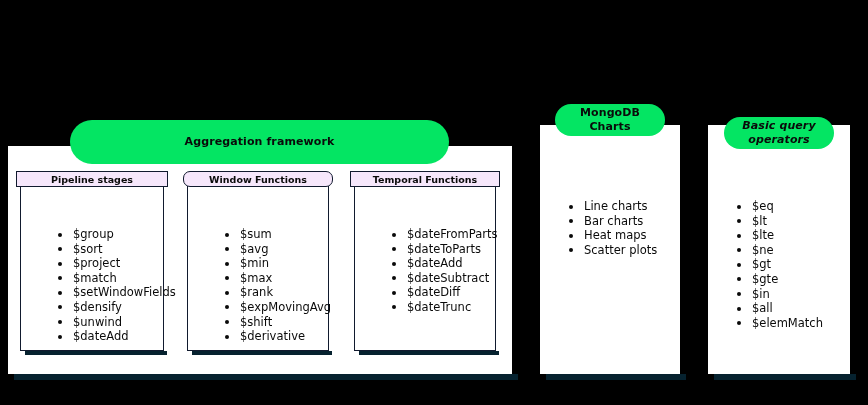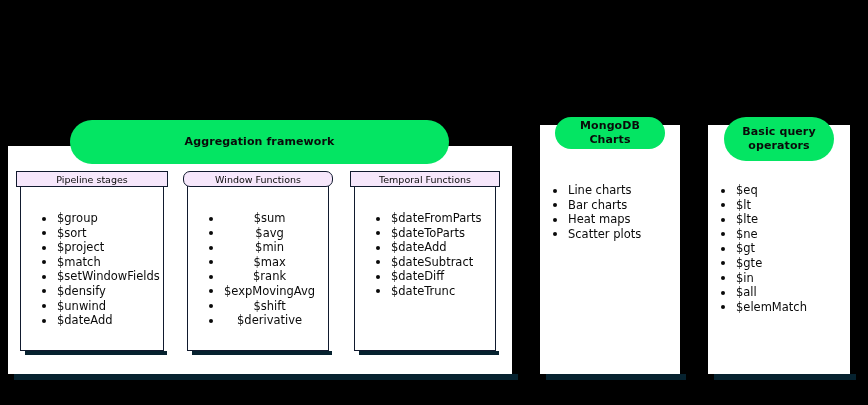--- a/index.html
+++ b/index.html
@@ -68,30 +68,31 @@
     justify-content: center;
     text-align: center;
     line-height: 1.25;
     z-index: 6;
   }
   #pill-aggregation {
     left: 70px; top: 120px;
     width: 379px; height: 44px;
   }
   #pill-charts {
-    left: 555px; top: 117px;
+    left: 555px; top: 104px;
     width: 110px; height: 32px;
     padding: 0 4px;
     box-sizing: border-box;
   }
   #pill-operators {
     left: 724px; top: 117px;
-    width: 110px; height: 44px;
+    width: 110px; height: 32px;
     padding: 0 4px;
     box-sizing: border-box;
+    font-style: italic;
   }
   .pill-text { display: block; }
 
   
   .card {
     position: absolute;
     background: #ffffff;
     border: 1.4px solid #111a2e;
     box-sizing: border-box;
   }
@@ -113,32 +114,32 @@
     position: absolute;
     background: #f6e7fb;
     border: 1.4px solid #111a2e;
     box-sizing: border-box;
     height: 16px;
     display: flex;
     align-items: center;
     justify-content: center;
     color: #0a0a0a;
     font-size: 9.5px;
-    font-weight: 400;
+    font-weight: 700;
     z-index: 4;
     white-space: nowrap;
   }
   #header-pipeline { left: 16px;  top: 171px; width: 152px; }
   #header-window   { left: 183px; top: 171px; width: 150px; border-radius: 7px; }
   #header-temporal { left: 350px; top: 171px; width: 150px; }
 
   
   ul.items {
     position: absolute;
-    margin: 0;
+    margin: 16px;
     padding: 0;
     list-style: none;
     z-index: 5;
   }
   ul.items > li {
     position: relative;
     padding-left: 17px;
     font-size: 11.5px;
     line-height: 14.6px;
     color: #0a0a0a;
@@ -148,21 +149,21 @@
     position: absolute;
     left: 2px;
     top: 5.5px;
     width: 4px;
     height: 4px;
     border-radius: 50%;
     background: #0a0a0a;
   }
 
   #list-pipeline { left: 40px;  top: 211px; }
-  #list-window   { left: 207px; top: 211px; text-align: center; }
+  #list-window   { left: 207px; top: 211px; }
   #list-temporal { left: 374px; top: 211px; }
   #list-charts   { left: 551px; top: 183px; }
   #list-operators{ left: 719px; top: 183px; }
 </style>
 </head>
 <body>
 
 <div id="canvas">
 
   <div class="panel" id="panel-aggregation"></div>

